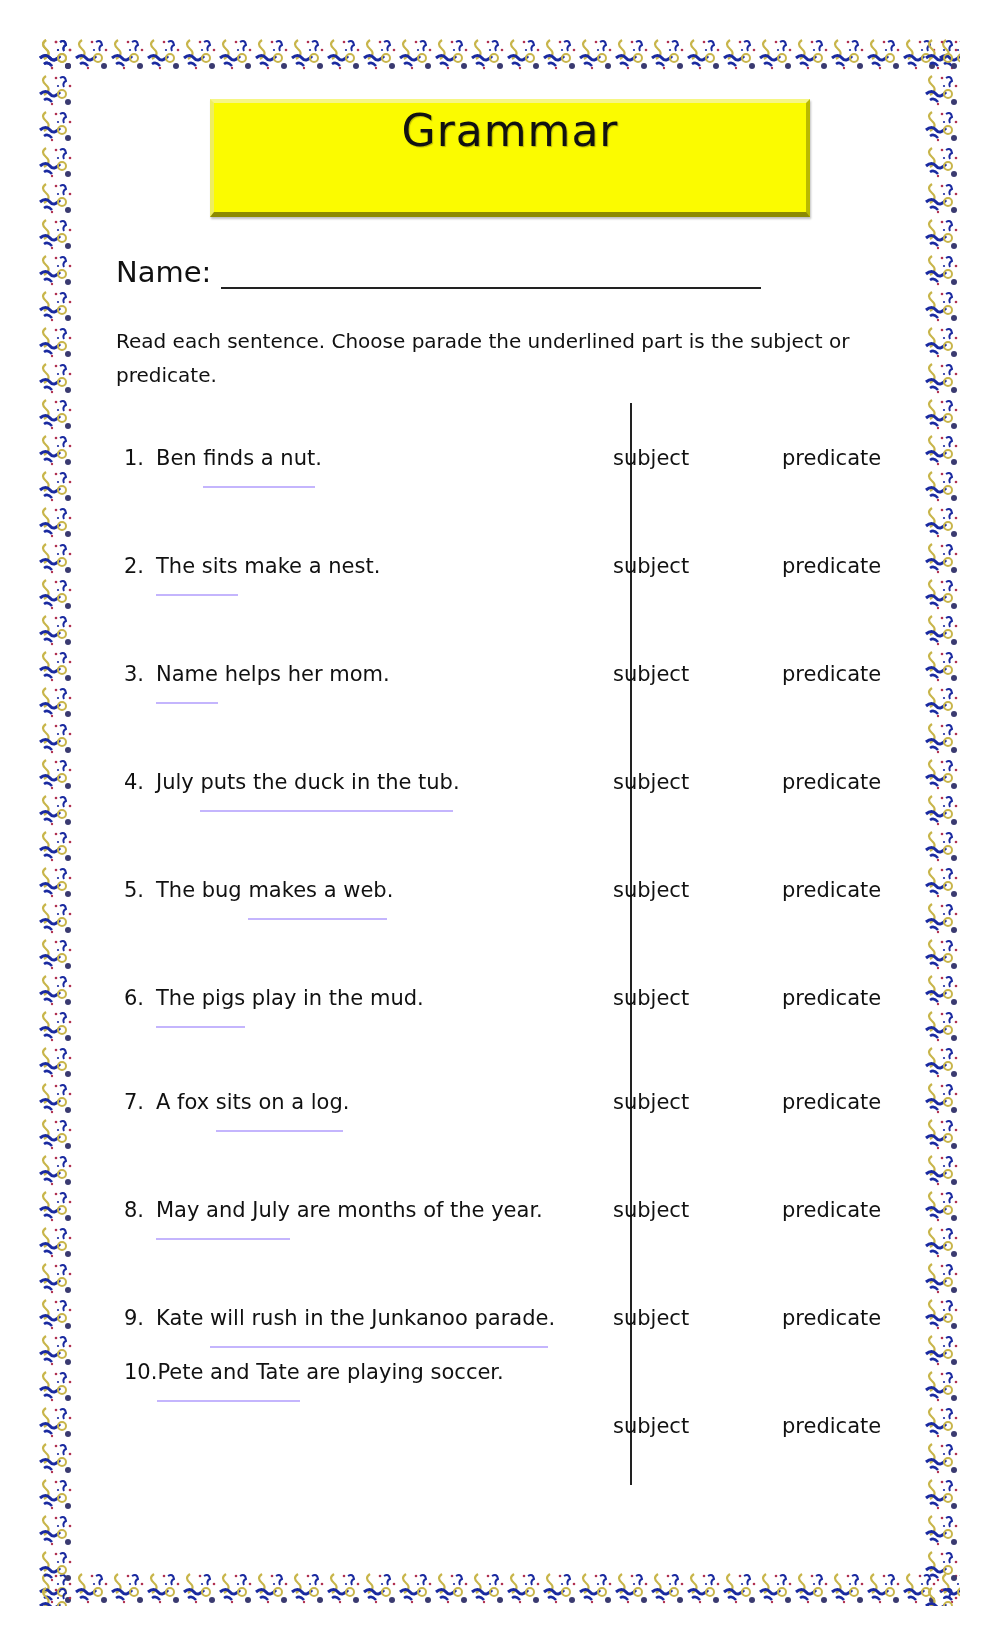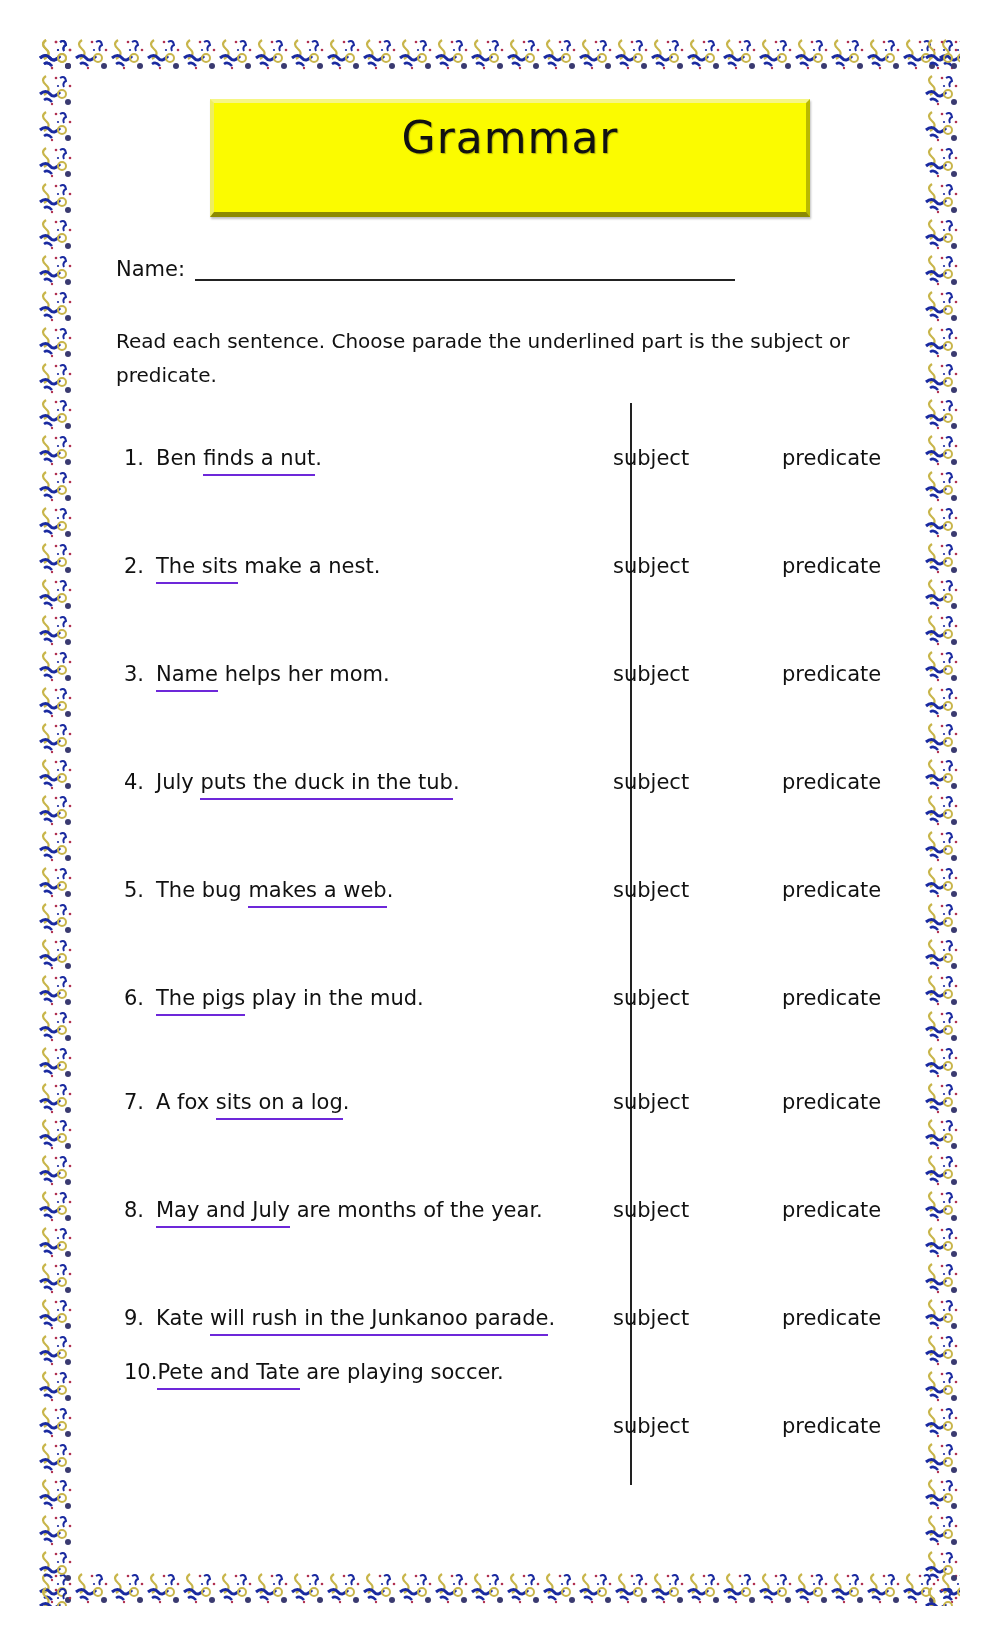--- a/index.html
+++ b/index.html
@@ -25,32 +25,32 @@
     background: #fbfb00;
     box-sizing: border-box;
     border-top: 4px solid #f6f685;
     border-left: 4px solid #eeee60;
     border-right: 4px solid #b9b900;
     border-bottom: 5px solid #8c8a00;
     box-shadow: 1px 2px 2px rgba(0,0,0,0.25);
     text-align: center;
   }
   .title-line1 {
-    display: block; font-size: 44px; line-height: 50px; margin-top: 10px;
+    display: block; font-size: 44px; line-height: 50px; margin-top: 3px;
     font-family: "DejaVu Sans", sans-serif; letter-spacing: 1px;
     text-shadow: 1px 1px 1px rgba(120,120,0,0.5);
   }
   .title-line2 {
     display: block; font-size: 46px; line-height: 56px;
     font-family: "DejaVu Sans", sans-serif; letter-spacing: 1px;
     text-shadow: 1px 1px 1px rgba(120,120,0,0.5);
   }
 
   .name-row {
-    position: absolute; left: 116px; top: 255px; font-size: 21px;
+    position: absolute; left: 116px; top: 255px; font-size: 29px;
     display: flex; align-items: flex-end; text-align: center;
   }
   .name-line {
     display: inline-block; width: 540px; border-bottom: 2px solid #222;
     margin-left: 10px; height: 24px;
   }
 
   .instructions {
     position: absolute; left: 116px; top: 324px; width: 770px;
     font-size: 20px; line-height: 34px;
@@ -58,21 +58,21 @@
 
   .divider {
     position: absolute; left: 630px; top: 403px; width: 2px; height: 1082px;
     background: #222;
   }
 
   .question {
     position: absolute; left: 124px; font-size: 21px; white-space: nowrap;
   }
   .question .num { display: inline-block; min-width: 32px; }
-  .question u { text-decoration: none; border-bottom: 2px solid #6d28d9; padding-bottom: 4px; }
+  .question u { text-decoration: none; border-bottom: 2px solid #c4b5fd; padding-bottom: 16px; }
 
   .choice {
     position: absolute; font-size: 21px; cursor: pointer;
   }
   .choice.subject { left: 613px; text-align: center; }
   .choice.predicate { left: 782px; }
 </style>
 </head>
 <body>
 

